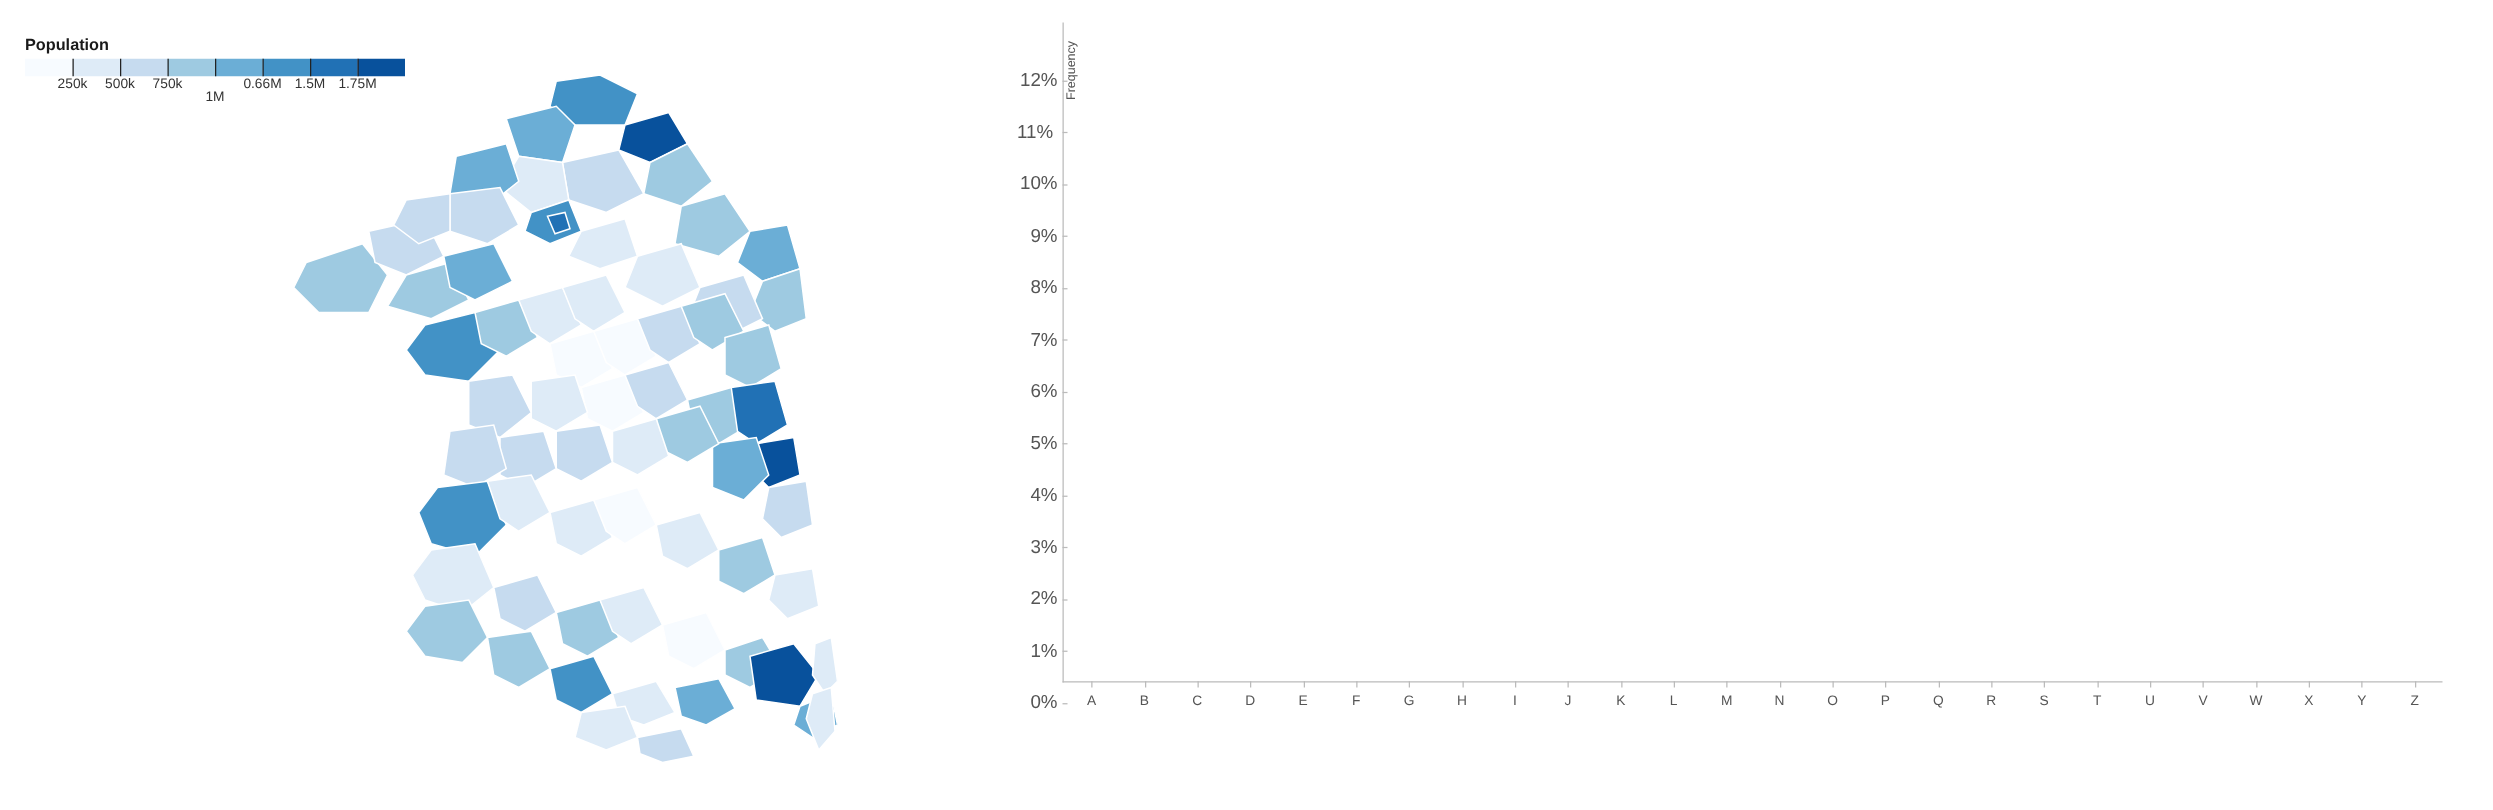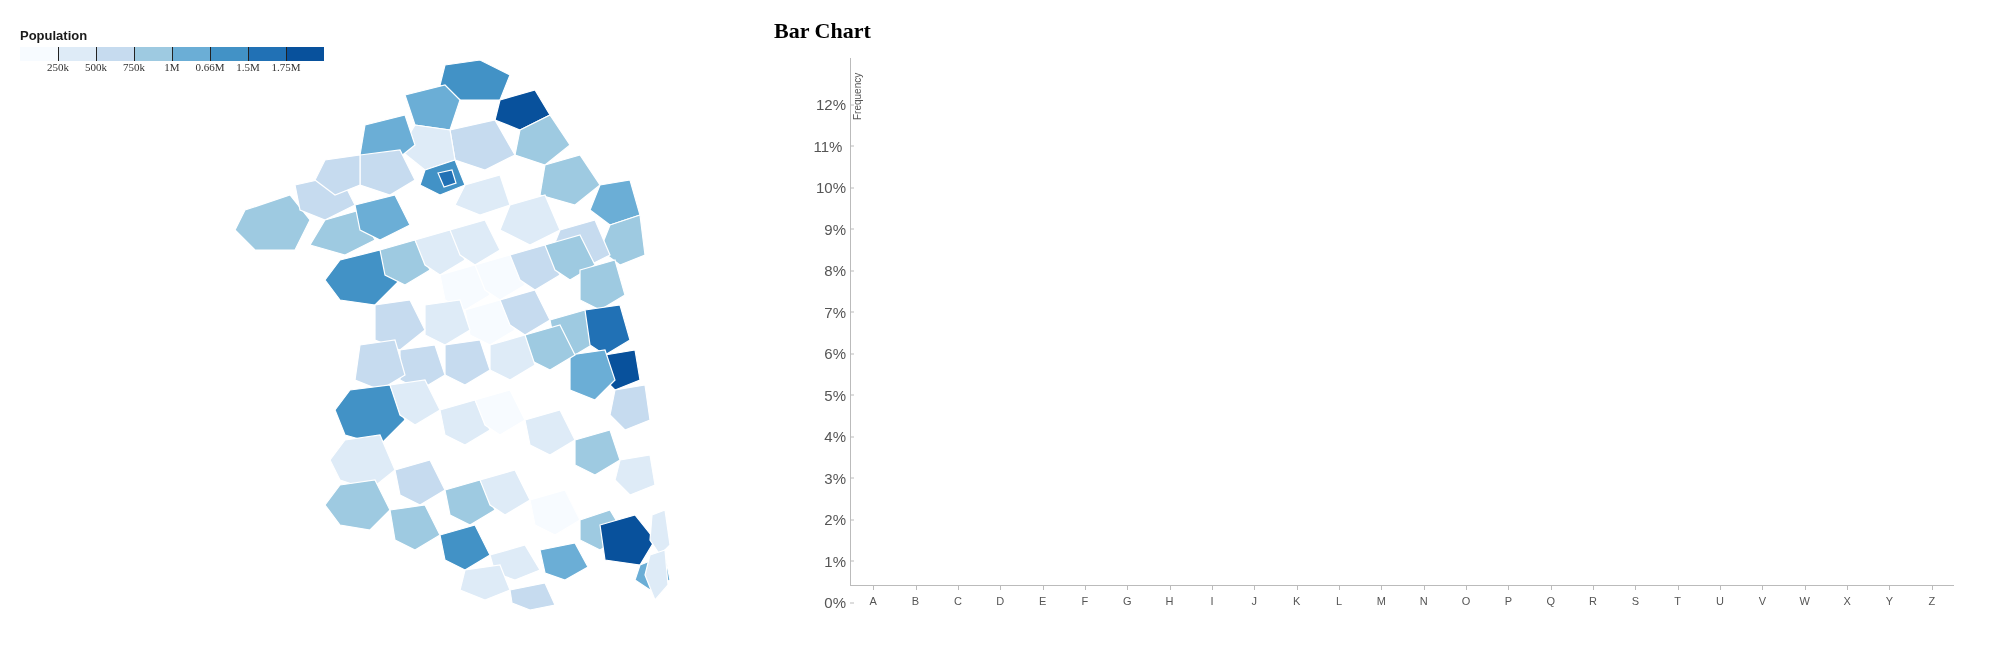--- a/index.html
+++ b/index.html
@@ -40,21 +40,20 @@
     border: 0;
   }
   .legend-cell {
     flex: 1;
     height: 14px;
   }
   .legend-ticks {
     position: relative;
     height: 18px;
     width: 304px;
-    font-family: Liberation Serif, serif;
   }
   .legend-tick {
     position: absolute;
     top: 0;
     font-size: 11px;
     color: #333;
     transform: translateX(-50%);
     white-space: nowrap;
   }
   .legend-tick-line {
@@ -196,21 +195,21 @@
           <div class="legend-cell" style="background: rgb(8, 81, 156);"></div>
         </div>
       <div class="legend-ticks" id="legend-ticks">
           <div class="legend-tick-line" style="left: 12.5%;"></div>
           <div class="legend-tick" style="left: 12.5%;">250k</div>
           <div class="legend-tick-line" style="left: 25%;"></div>
           <div class="legend-tick" style="left: 25%;">500k</div>
           <div class="legend-tick-line" style="left: 37.5%;"></div>
           <div class="legend-tick" style="left: 37.5%;">750k</div>
           <div class="legend-tick-line" style="left: 50%;"></div>
-          <div class="legend-tick" style="left: 50%;">1M</div>
+          <div class="legend-tick" style="left: 50%; margin-top: 11px;">1M</div>
           <div class="legend-tick-line" style="left: 62.5%;"></div>
           <div class="legend-tick" style="left: 62.5%;">0.66M</div>
           <div class="legend-tick-line" style="left: 75%;"></div>
           <div class="legend-tick" style="left: 75%;">1.5M</div>
           <div class="legend-tick-line" style="left: 87.5%;"></div>
           <div class="legend-tick" style="left: 87.5%;">1.75M</div>
         </div>
     </div>
 
     <div class="map-holder">
@@ -293,21 +292,20 @@
           <polygon class="region" fill="#c6dbef" points="310,535 345,528 355,550 330,555 312,548"></polygon>
 
           <polygon class="region" fill="#deebf7" points="452,460 465,455 470,490 460,500 450,485"></polygon>
           <polygon class="region" fill="#deebf7" points="450,500 465,495 468,530 455,545 445,520"></polygon>
         </g>
       </svg>
     </div>
   </div>
 
   <div class="right">
-    <h2 class="chart-title">Bar Chart</h2>
     <div class="chart-area">
       <div class="yaxis-label">Frequency</div>
       <div id="yticks" style="position: absolute; left: 0px; top: 0px; width: 40px; height: 527px;">
           <div class="ytick" style="top: 527px; left: 0px; position: absolute;">0%<span class="ln"></span></div>
           <div class="ytick" style="top: 485.504px; left: 0px; position: absolute;">1%<span class="ln"></span></div>
           <div class="ytick" style="top: 444.008px; left: 0px; position: absolute;">2%<span class="ln"></span></div>
           <div class="ytick" style="top: 402.512px; left: 0px; position: absolute;">3%<span class="ln"></span></div>
           <div class="ytick" style="top: 361.016px; left: 0px; position: absolute;">4%<span class="ln"></span></div>
           <div class="ytick" style="top: 319.52px; left: 0px; position: absolute;">5%<span class="ln"></span></div>
           <div class="ytick" style="top: 278.024px; left: 0px; position: absolute;">6%<span class="ln"></span></div>

